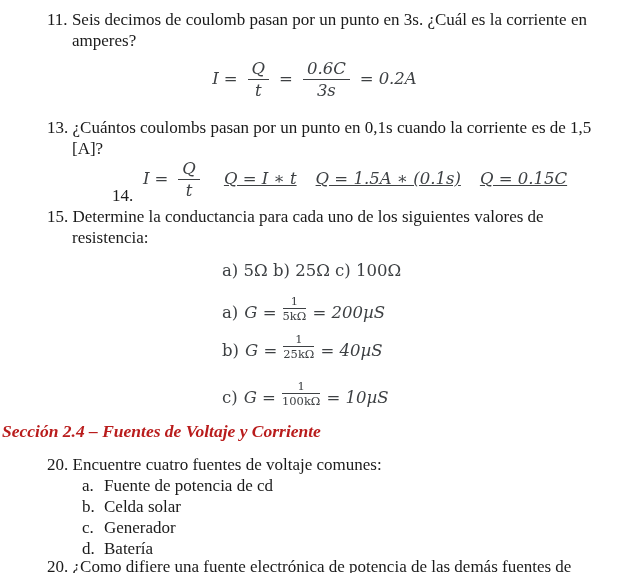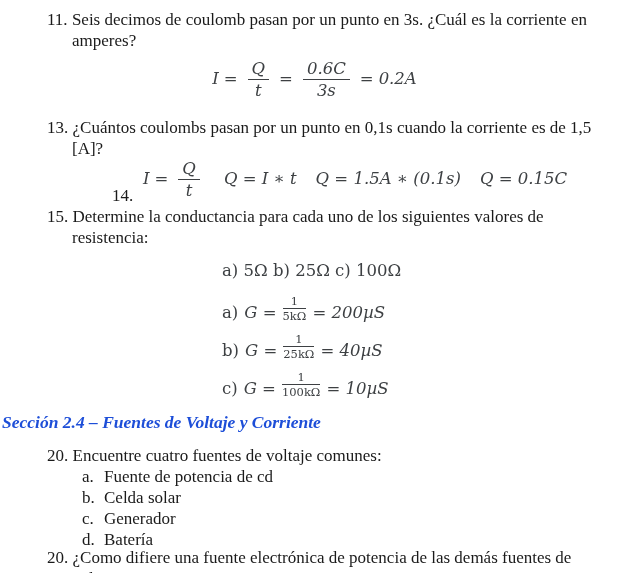--- a/index.html
+++ b/index.html
@@ -27,37 +27,37 @@
   }
   .up { font-style:normal; }
   .frac { display:inline-block; vertical-align:middle; text-align:center; margin:0 5px; line-height:19px; }
   .frac .fn { display:block; border-bottom:1.2px solid #3d4043; padding:0 4px 1px 4px; }
   .frac .fd { display:block; padding-top:1px; }
   .frac-sm { line-height:12px; margin:0 4px; vertical-align:-2px; }
   .frac-sm .fn, .frac-sm .fd { font-size:11.5px; }
 
   .formula-center { text-align:center; margin-top:6px; height:44px; line-height:44px; }
   .formula-row { margin-left:143px; margin-top:0; height:40px; line-height:40px; white-space:nowrap; }
-  .formula-row .step { margin-left:19px; }
+  .formula-row .step { margin-left:19px;text-decoration:underline; }
   .mo { margin:0 5px; }
 
   .label14 { margin-left:112px; margin-top:-14px; line-height:21px; }
 
   .cond-given { margin-left:222px; margin-top:12px; line-height:21px; }
   .cond-row { margin-left:222px; margin-top:12px; height:26px; line-height:26px; white-space:nowrap; }
   .cond-row .prefix { margin-right:6px; }
   .cond-row .lhs { margin-right:2px; }
   .cond-row .rhs { margin-left:2px; }
   .cond-row-a { margin-top:14px; }
-  .cond-row-c { margin-top:12px; }
+  .cond-row-c { margin-top:21px; }
 
   .section-heading {
     margin-left:2px; margin-top:14px;
     font-weight:bold; font-style:italic;
-    font-size:17.5px; line-height:22px; color:#1d4ed8;
+    font-size:17.5px; line-height:22px; color:#b91c1c;
   }
   .q17-block { margin-top:12px; }
   .option-row { padding-left:104px; position:relative; line-height:21px; }
   .option-row .letter { position:absolute; left:82px; }
   .q19-block { margin-top:-3px; }
 </style>
 </head>
 <body>
 
 <div class="page">

